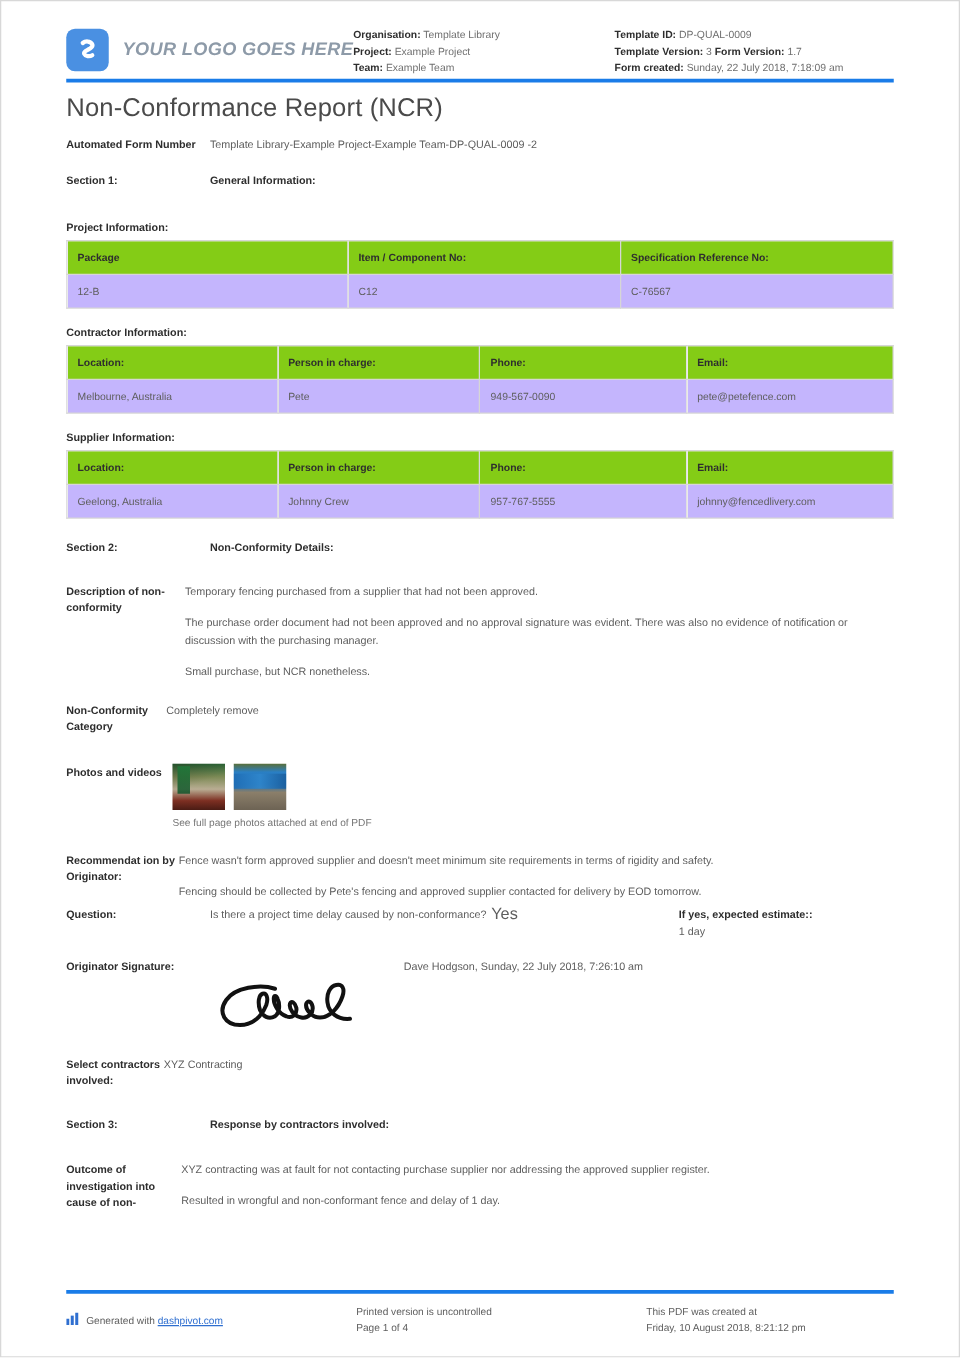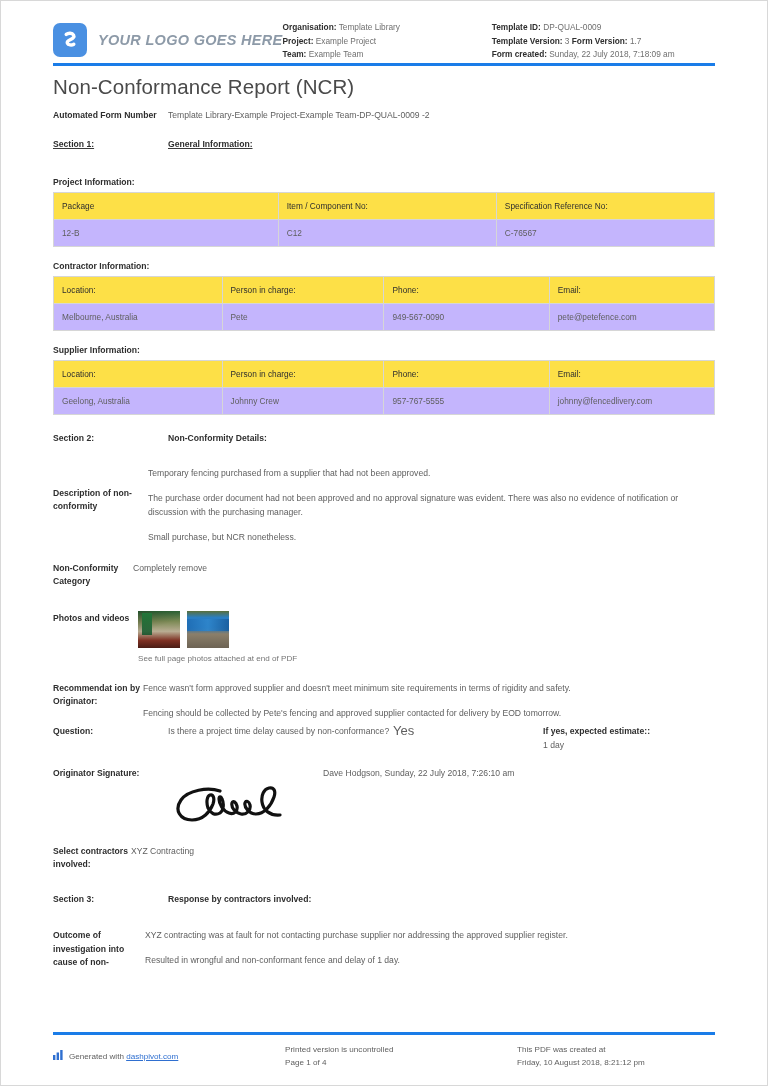--- a/index.html
+++ b/index.html
@@ -102,21 +102,21 @@
   .val {
     font-size: 8.6px;
     color: #5e5e5e;
     line-height: 14px;
     flex: 1;
   }
   .val.bold { font-weight: bold; color: #2e2e2e; }
   .val p { margin: 0 0 11px 0; }
   .val p:last-child { margin-bottom: 0; }
 
-  .section-row { margin-top: 14px; margin-bottom: 26px; text-decoration: underline; }
+  .section-row { margin-top: 14px; margin-bottom: 26px; }
   .section-row .val { font-weight: bold; color: #2e2e2e; }
 
   
   .tbl-cap {
     font-size: 8.6px;
     font-weight: bold;
     color: #2e2e2e;
     margin: 0 0 5px 0;
   }
   table.grid {
@@ -129,23 +129,23 @@
     border: 1px solid #d6d6d6;
     font-size: 8.3px;
     text-align: left;
     padding: 7px 8px;
     line-height: 12px;
     vertical-align: middle;
     overflow: hidden;
     white-space: nowrap;
   }
   table.grid th {
-    background: #fde047;
+    background: #84cc16;
     color: #2e2e2e;
-    font-weight: normal;
+    font-weight: bold;
     height: 25px;
   }
   table.grid td {
     background: #c4b5fd;
     color: #5e5e5e;
     font-weight: normal;
     height: 25px;
   }
 
   
@@ -356,21 +356,21 @@
           </tbody>
       </table>
     </div>
 
     <div class="row" style="margin-top:16px;margin-bottom:20px;">
       <div class="lbl">Section 2:</div>
       <div class="val bold">Non-Conformity Details:</div>
     </div>
 
     <div class="row" style="margin-bottom:17px;">
-      <div class="lbl" style="max-width:95px;margin-top:20px;">Description of non-conformity</div>
+      <div class="lbl" style="max-width:95px;">Description of non-conformity</div>
       <div class="val">
         <p>Temporary fencing purchased from a supplier that had not been approved.</p>
         <p>The purchase order document had not been approved and no approval signature was evident. There was also no evidence of notification or discussion with the purchasing manager.</p>
         <p>Small purchase, but NCR nonetheless.</p>
       </div>
     </div>
 
     <div class="row" style="margin-bottom:22px;">
       <div class="lbl" style="max-width:80px;">Non-Conformity Category</div>
       <div class="val">Completely remove</div>

